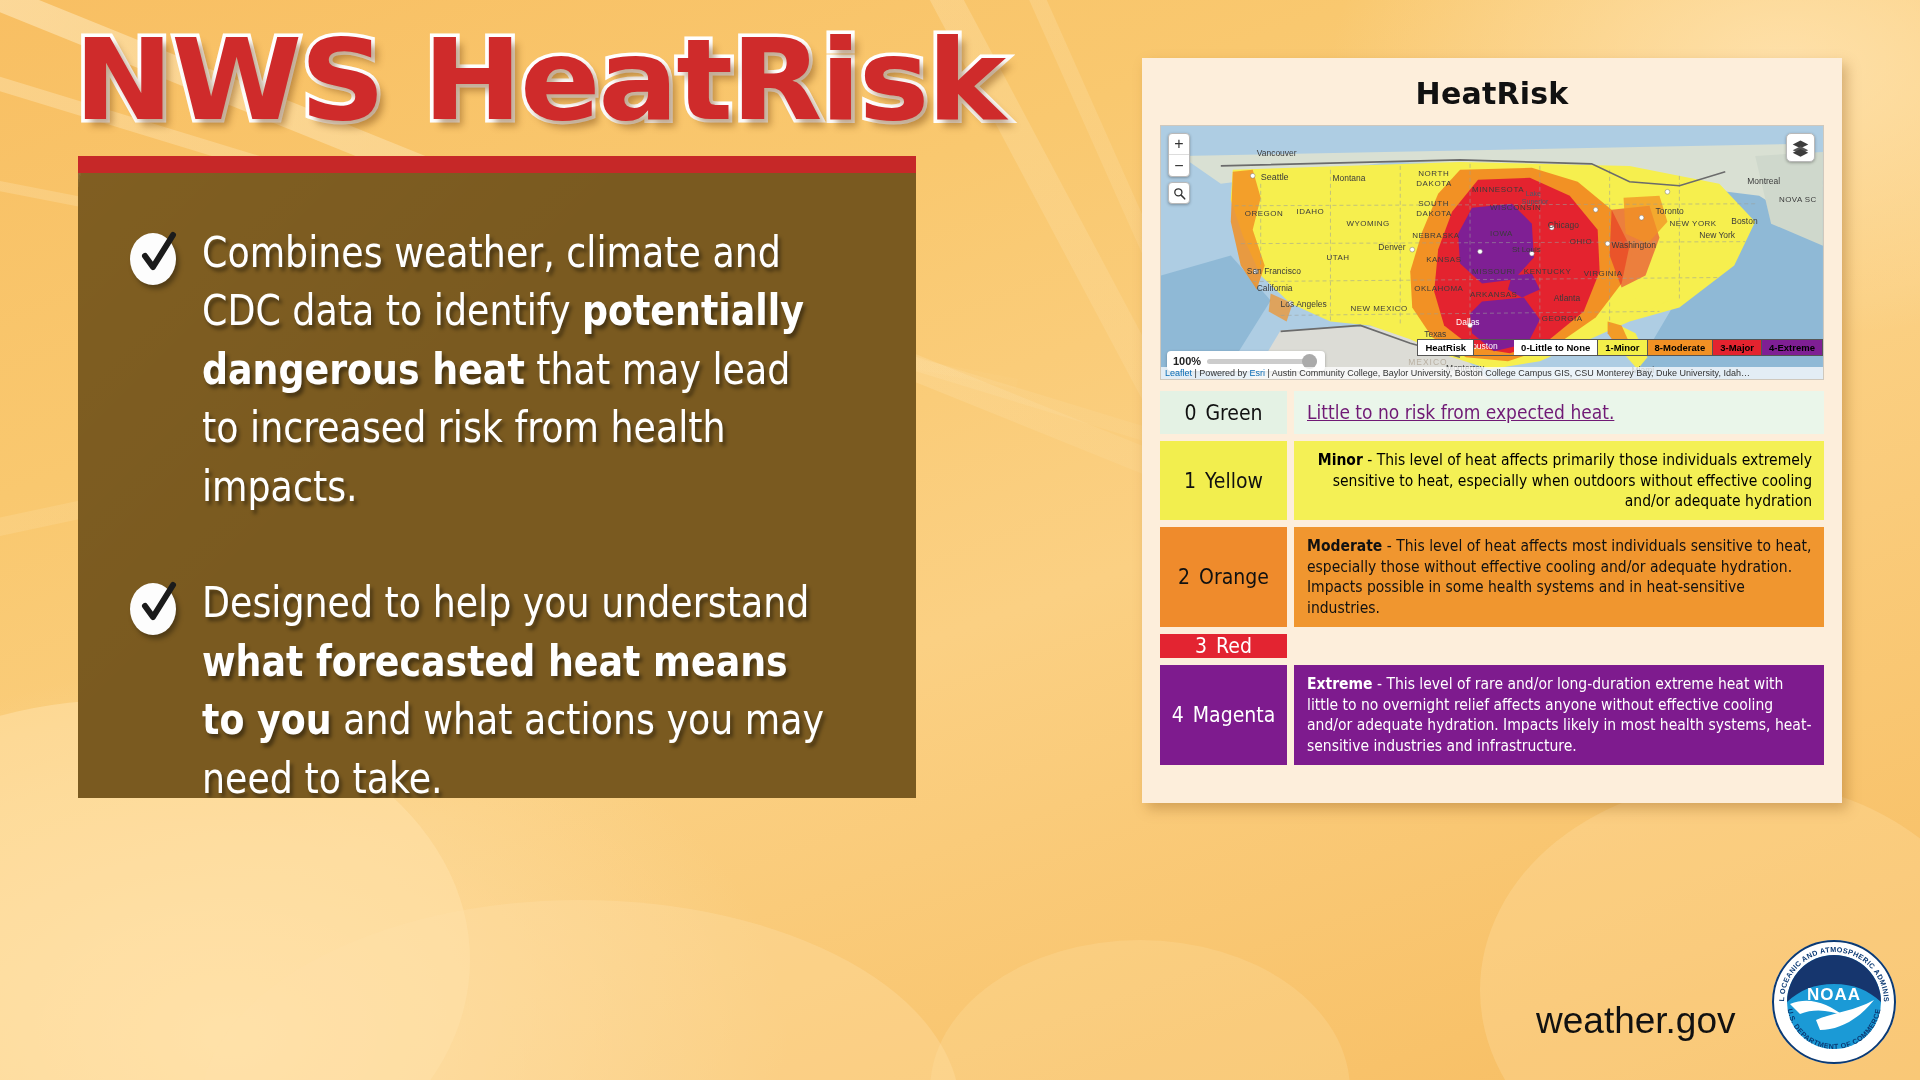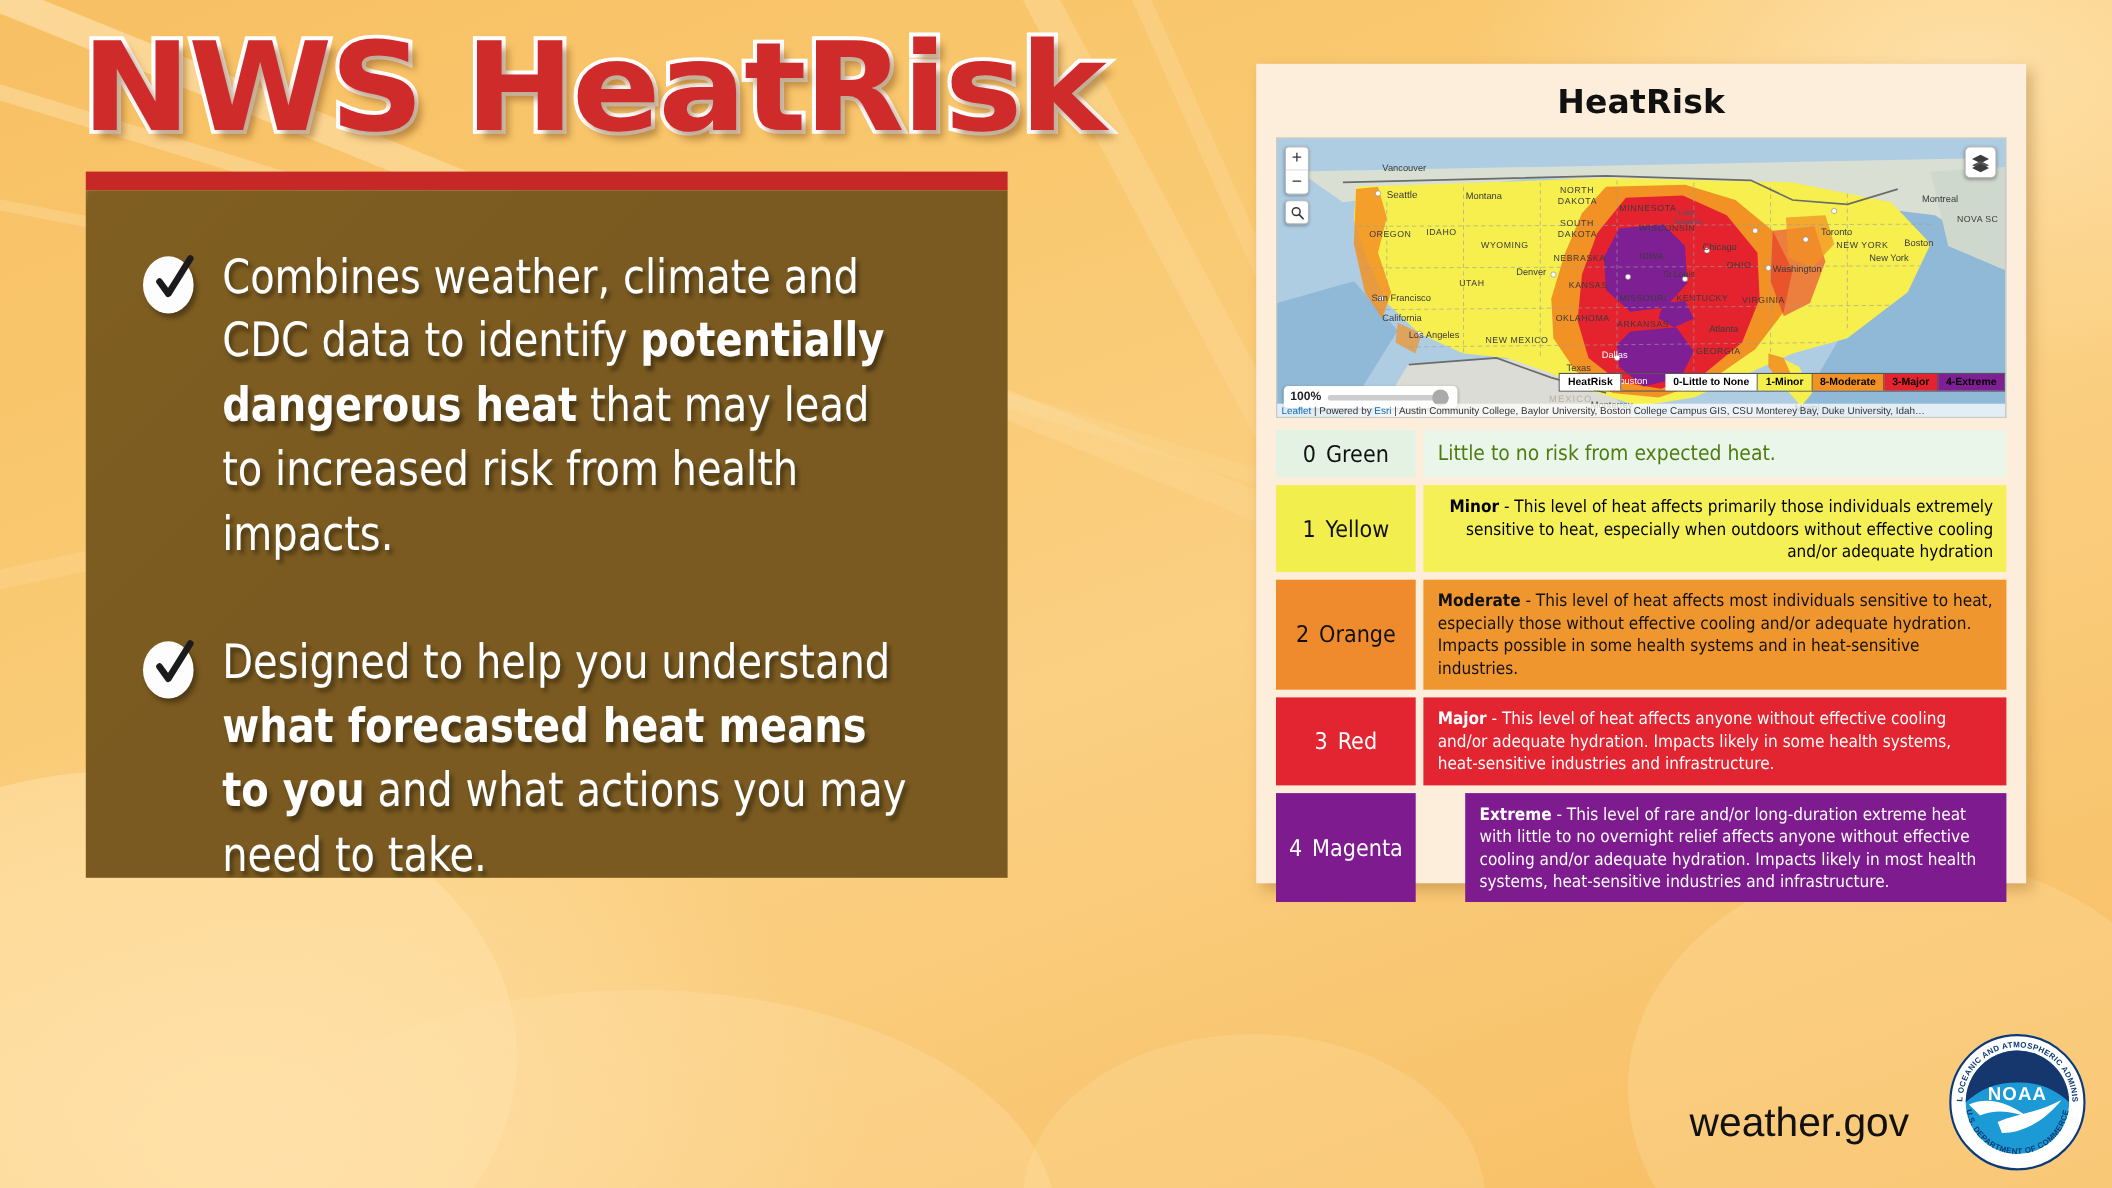--- a/index.html
+++ b/index.html
@@ -478,21 +478,21 @@
       <div id="attribution"><span class="lnk">Leaflet</span><span> | Powered by </span><span class="lnk">Esri</span><span> | Austin Community College, Baylor University, Boston College Campus GIS, CSU Monterey Bay, Duke University, Idah…</span></div>
     </div>
 
     <div id="legend-table">
 
       <div class="legend-row">
         <div class="legend-level" style="background:#e4f2e4;color:#111;">
           <span class="num">0</span>
           <span class="nm">Green</span>
         </div>
-        <div class="legend-desc" style="background:#eaf6ea;color:#4d7c0f;font-size:19px;">
+        <div class="legend-desc" style="background:#eaf6ea;color:#701a75;font-size:19px;text-decoration:underline;">
           <span><b></b><span>Little to no risk from expected heat.</span></span>
         </div>
       </div>
 
       <div class="legend-row">
         <div class="legend-level" style="background:#f2ee4e;color:#111;">
           <span class="num">1</span>
           <span class="nm">Yellow</span>
         </div>
         <div class="legend-desc" style="background:#f4f055;color:#000000;text-align:right;">
@@ -508,31 +508,28 @@
         <div class="legend-desc" style="background:#f0962f;color:#111;">
           <span><b>Moderate</b><span> - This level of heat affects most individuals sensitive to heat, especially those without effective cooling and/or adequate hydration. Impacts possible in some health systems and in heat-sensitive industries.</span></span>
         </div>
       </div>
 
       <div class="legend-row">
         <div class="legend-level" style="background:#e32431;color:#fff;">
           <span class="num">3</span>
           <span class="nm">Red</span>
         </div>
-        <div class="legend-desc" style="background:#e32431;color:#fff;">
-          <span><b>Major</b><span> - This level of heat affects anyone without effective cooling and/or adequate hydration. Impacts likely in some health systems, heat-sensitive industries and infrastructure.</span></span>
-        </div>
       </div>
 
       <div class="legend-row">
         <div class="legend-level" style="background:#7e1b8e;color:#fff;">
           <span class="num">4</span>
           <span class="nm">Magenta</span>
         </div>
-        <div class="legend-desc" style="background:#7e1b8e;color:#fff;margin-left:38px;">
+        <div class="legend-desc" style="background:#7e1b8e;color:#fff;">
           <span><b>Extreme</b><span> - This level of rare and/or long-duration extreme heat with little to no overnight relief affects anyone without effective cooling and/or adequate hydration. Impacts likely in most health systems, heat-sensitive industries and infrastructure.</span></span>
         </div>
       </div>
 
     </div>
   </div>
 
   <div id="weather-gov">weather.gov</div>
 
   <div id="noaa-logo">

